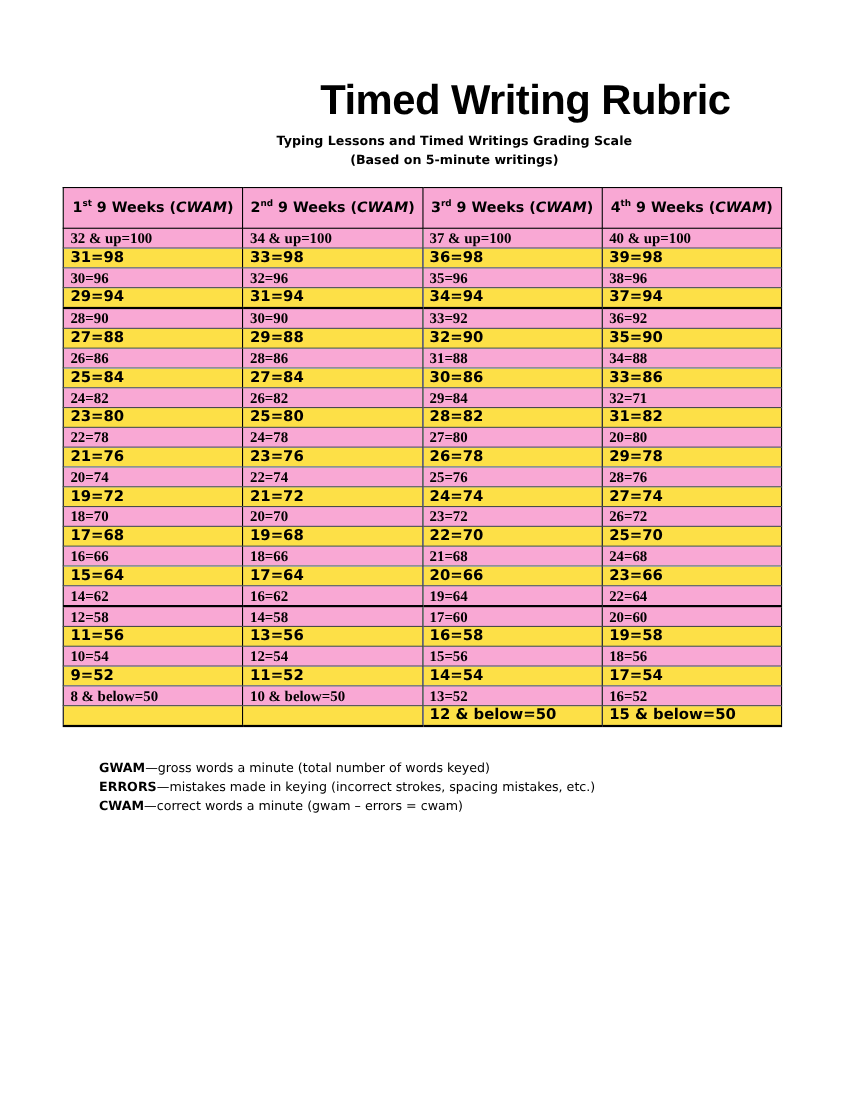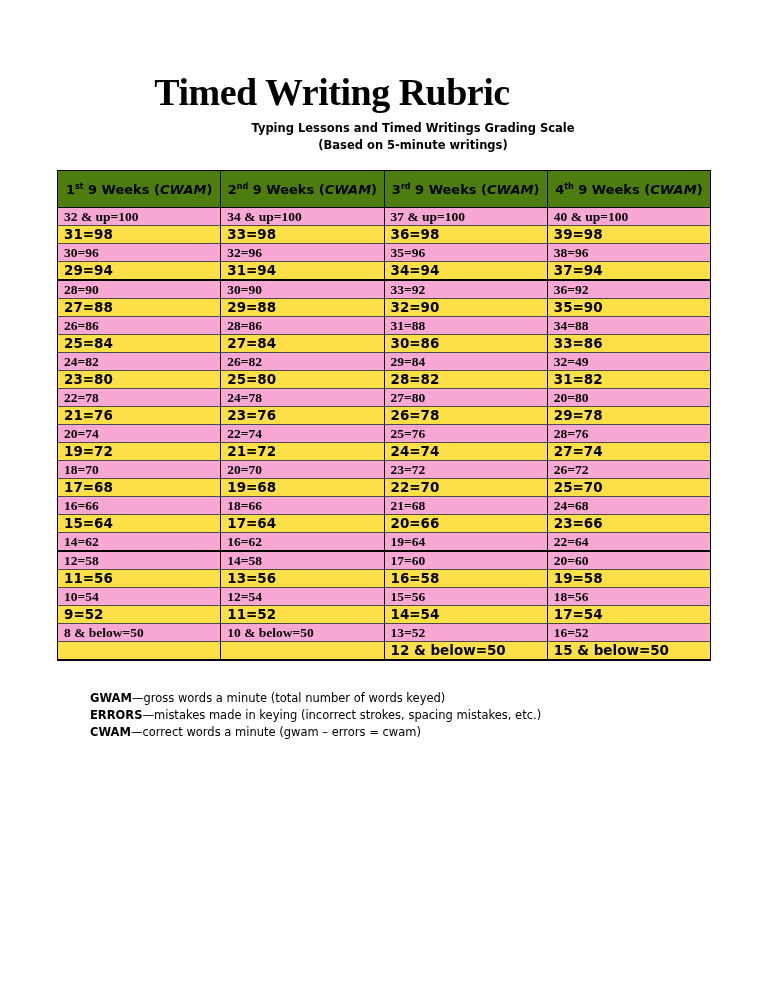--- a/index.html
+++ b/index.html
@@ -13,22 +13,22 @@
     position: relative;
     overflow: hidden;
     font-family: "Liberation Sans", sans-serif;
     color: #000;
   }
   .title {
     position: absolute;
     top: 66px;
     left: 0;
     width: 664px;
-    text-align: center;
-    font-family: Liberation Serif, serif;
+    text-align: right;
+    font-family: Liberation Sans, sans-serif;
     font-weight: bold;
     font-size: 38px;
     letter-spacing: -0.5px;
     line-height: 52px;
   }
   .subtitle {
     position: absolute;
     top: 120px;
     left: 0;
     width: 768px;
@@ -50,21 +50,21 @@
     table-layout: fixed;
     font-family: "DejaVu Sans", sans-serif;
     font-weight: bold;
   }
   table.rubric th {
     height: 36px;
     border: 1.5px solid #000;
     font-size: 13px;
     font-weight: bold;
     text-align: center;
-    background: #4d7c0f;
+    background: #f9a8d4;
     padding: 0;
     white-space: nowrap;
   }
   table.rubric th sup {
     font-size: 8px;
     vertical-align: super;
     line-height: 0;
   }
   table.rubric th .cwam { font-style: italic; }
   table.rubric td {
@@ -159,21 +159,21 @@
       <tr class="white">
         <td>25=84</td>
         <td>27=84</td>
         <td>30=86</td>
         <td>33=86</td>
       </tr>
       <tr class="gray">
         <td>24=82</td>
         <td>26=82</td>
         <td>29=84</td>
-        <td>32=49</td>
+        <td>32=71</td>
       </tr>
       <tr class="white">
         <td>23=80</td>
         <td>25=80</td>
         <td>28=82</td>
         <td>31=82</td>
       </tr>
       <tr class="gray">
         <td>22=78</td>
         <td>24=78</td>

